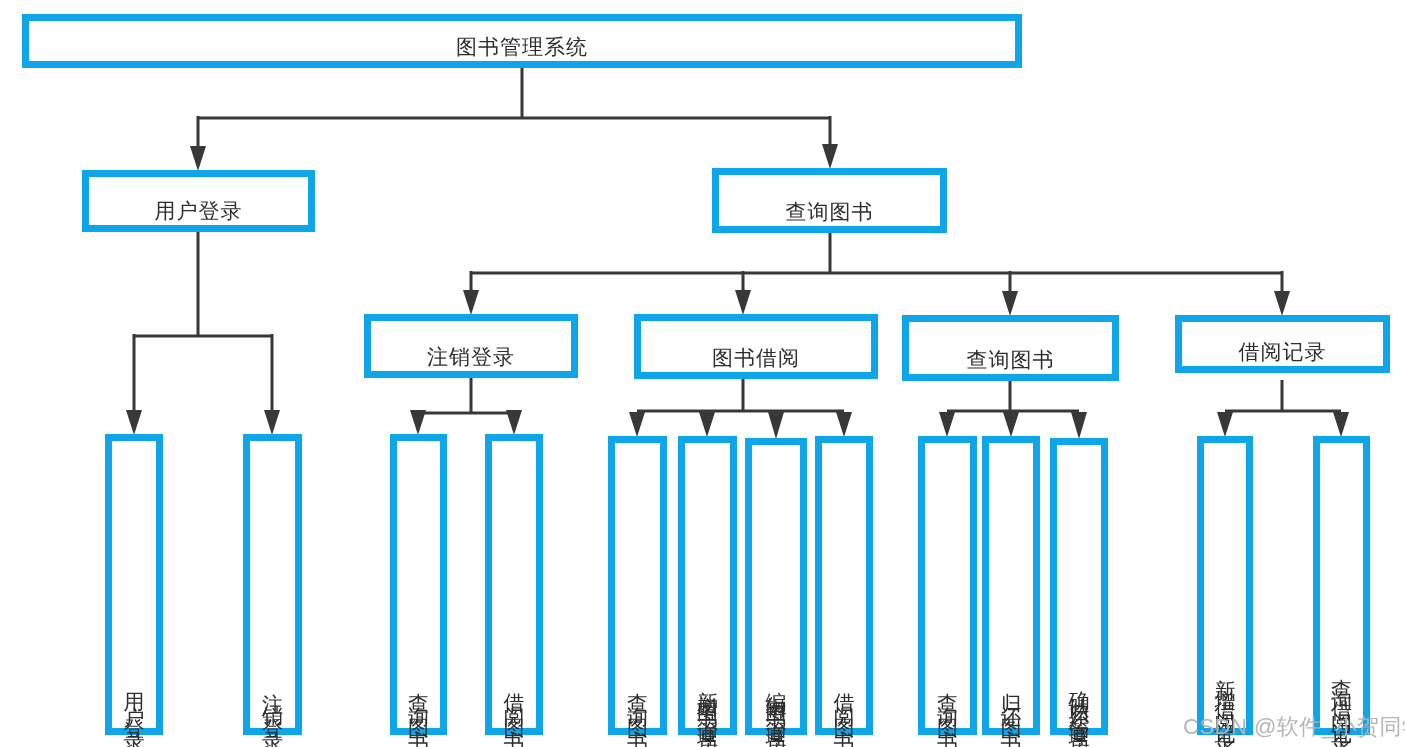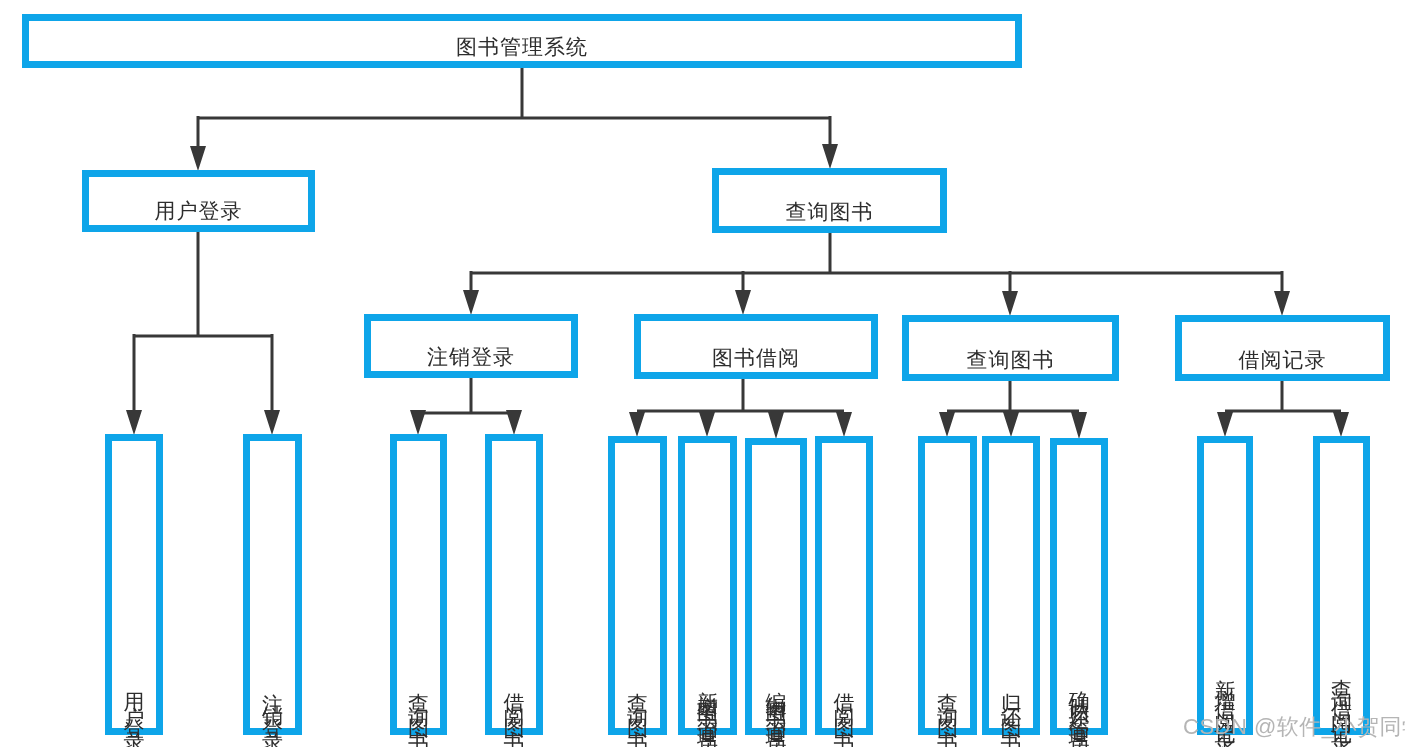--- a/index.html
+++ b/index.html
@@ -81,21 +81,21 @@
 
   <div class="node" style="left:364px;top:314px;width:214px;height:64px;">
     <span>注销登录</span>
   </div>
   <div class="node" style="left:634px;top:314px;width:244px;height:65px;">
     <span>图书借阅</span>
   </div>
   <div class="node" style="left:902px;top:315px;width:217px;height:66px;">
     <span>查询图书</span>
   </div>
-  <div class="node" style="left:1175px;top:315px;width:215px;height:66px;">
+  <div class="node" style="left:1175px;top:315px;width:215px;height:58px;">
     <span>借阅记录</span>
   </div>
 
   <div class="node vbox" style="left:105px;top:434px;width:58px;height:301px;">
     <span class="vlabel">用户登录</span>
   </div>
   <div class="node vbox" style="left:243px;top:434px;width:59px;height:301px;">
     <span class="vlabel">注销登录</span>
   </div>
 

